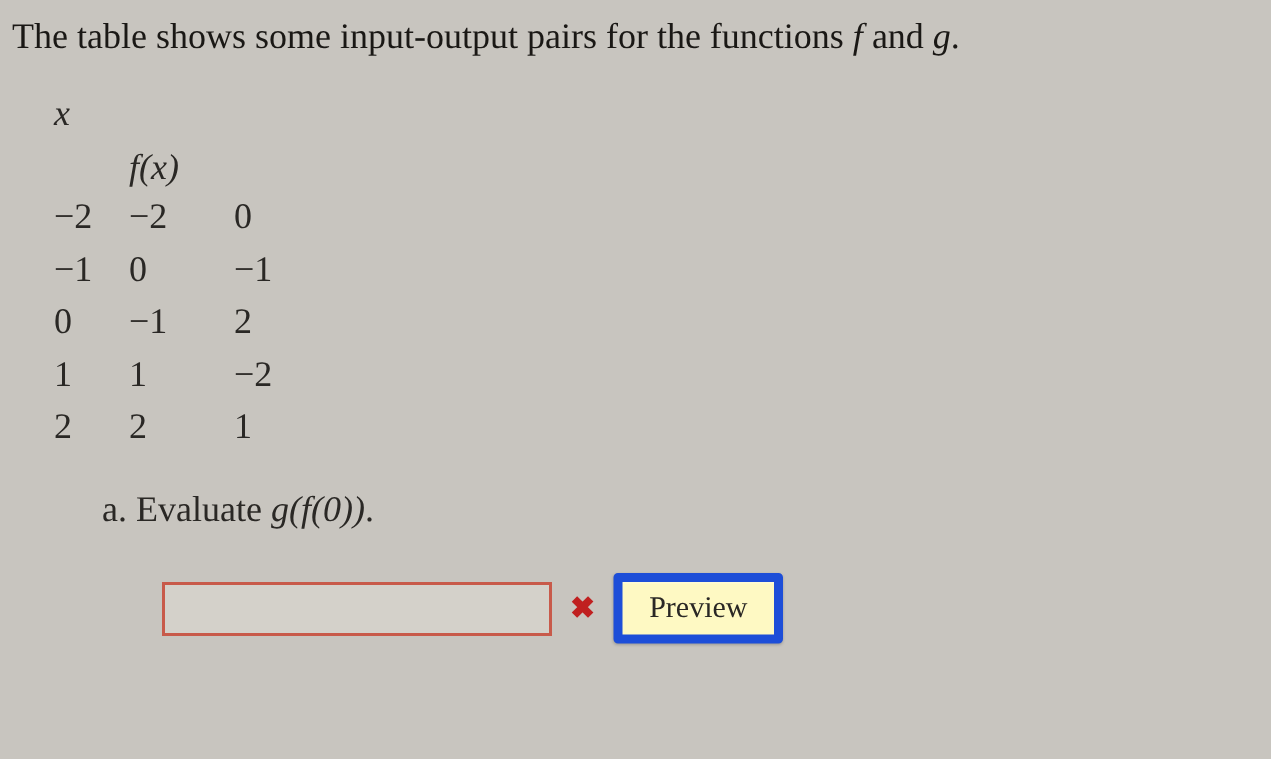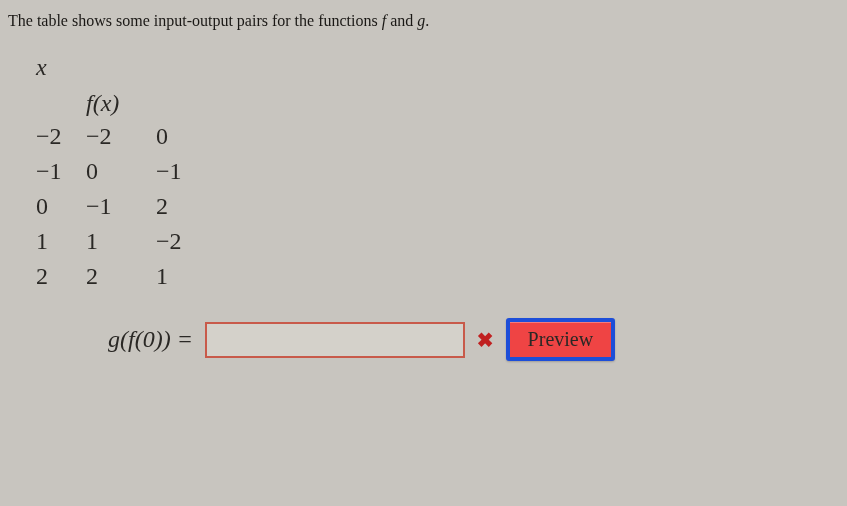--- a/index.html
+++ b/index.html
@@ -10,21 +10,21 @@
     body {
       width: 847px;
       height: 506px;
       background: #c8c5bf;
       font-family: Georgia, 'Times New Roman', serif;
       color: #2a2825;
       padding: 12px 8px;
       position: relative;
     }
     .intro {
-      font-size: 16px;
+      font-size: 24px;
       margin-bottom: 24px;
       color: #1a1815;
     }
     .intro .italic {
       font-style: italic;
     }
     .table {
       margin-left: 28px;
       margin-bottom: 28px;
     }
@@ -83,22 +83,22 @@
       font-size: 18px;
       padding: 2px 6px;
       font-family: inherit;
     }
     .incorrect-icon {
       color: #c02020;
       font-size: 20px;
       font-weight: bold;
     }
     .preview-button {
-      background: #ef4444;
-      border: 4px solid #1d4ed8;
+      background: #fef9c3;
+      border: 6px solid #1d4ed8;
       border-radius: 3px;
       padding: 6px 18px;
       font-size: 20px;
       font-family: Georgia, serif;
       color: #2a2825;
       cursor: pointer;
       box-shadow: inset 0 1px 0 rgba(255,255,255,0.3), 0 1px 2px rgba(0,0,0,0.2);
     }
   </style>
 </head>
@@ -134,20 +134,22 @@
     <div class="val-gx">−2</div>
   </div>
   <div class="table-row">
     <div class="val-x">2</div>
     <div class="val-fx">2</div>
     <div class="val-gx">1</div>
   </div>
 </div>
 
 <div class="question-section">
+  <div class="question-text">
+    <span>a. Evaluate </span><span style="font-style:italic">g(f(0))</span><span>.</span>
+  </div>
 
   <div class="answer-row">
-    <span class="equation-label">g(f(0)) = </span>
     <input class="answer-input" type="text" placeholder="" value="" style="">
     <span class="incorrect-icon">✖</span>
     <button class="preview-button">Preview</button>
   </div>
 </div>
 
 </body></html>

